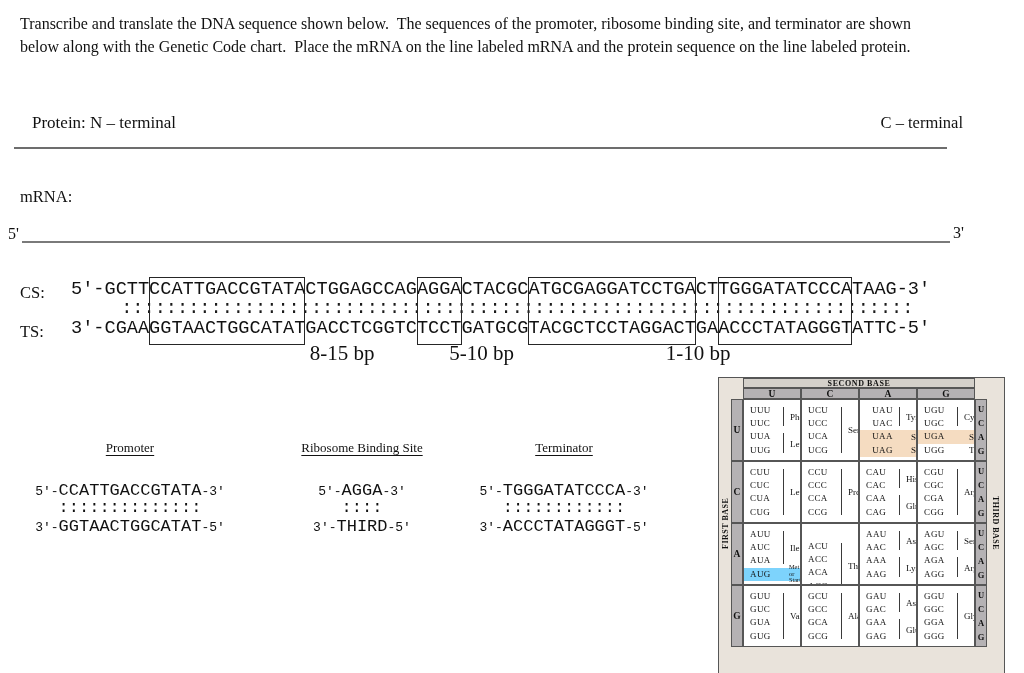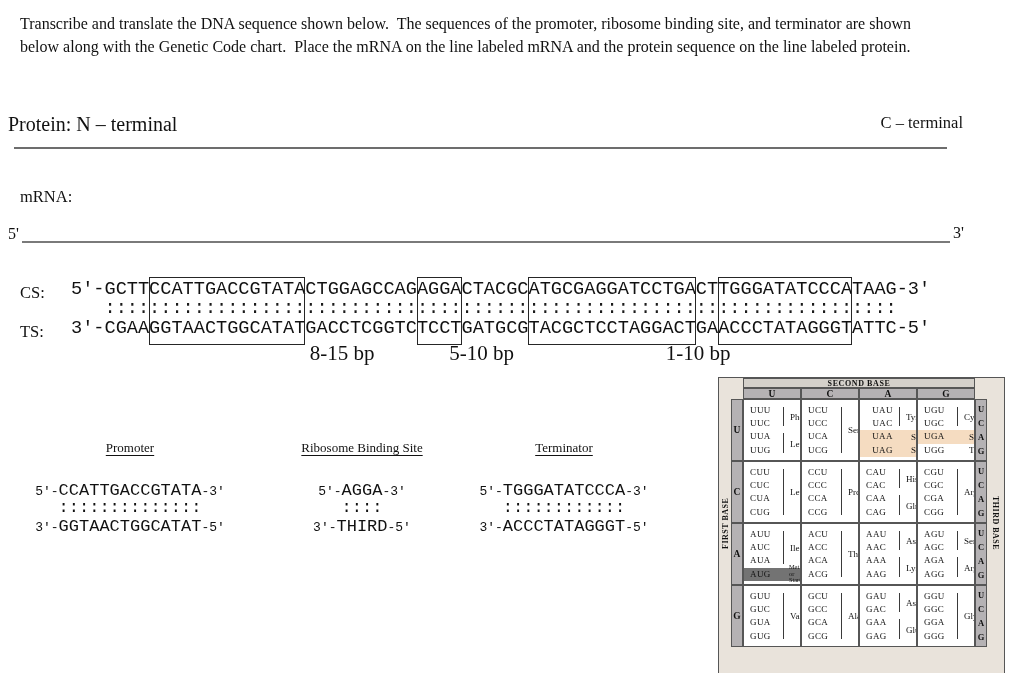--- a/index.html
+++ b/index.html
@@ -7,35 +7,35 @@
     width:1024px;height:673px;position:relative;overflow:hidden;
     background:#ffffff;color:#111;
     font-family:"Liberation Serif", serif;
   }
 
   
   #instructions{position:absolute;left:20px;top:12px;font-size:16px;line-height:1.45;}
   #instructions div{white-space:pre;}
 
   
-  #protein-label{position:absolute;left:8px;top:113px;font-size:20px;}
+  #protein-label{position:absolute;left:32px;top:113px;font-size:17px;}
   #c-terminal-label{position:absolute;right:61px;top:113px;font-size:16.5px;}
   #protein-line{position:absolute;left:14px;top:147px;width:933px;border-top:2px solid #6d6d6d;}
 
   
   #mrna-label{position:absolute;left:20px;top:187px;font-size:16.5px;}
   #mrna-5{position:absolute;left:8px;top:225px;font-size:16px;}
   #mrna-line{position:absolute;left:22px;top:241px;width:928px;border-top:2px solid #7a7a7a;}
   #mrna-3{position:absolute;left:953px;top:224px;font-size:16px;}
 
   
   #dna-block{position:absolute;left:20px;top:280px;width:990px;height:90px;}
   .strand-label{position:absolute;left:0;font-size:16.5px;font-family:"Liberation Serif",serif;}
   #seq-lines{position:absolute;left:51px;top:0;font-family:"Liberation Mono","DejaVu Sans Mono",monospace;
-             font-size:18.6px;line-height:19.5px;}
+             font-size:18.6px;line-height:19.5px;text-align:center;}
   #seq-lines .seq-row{white-space:pre;letter-spacing:0;}
   #seq-lines .dots-row{white-space:pre;position:relative;top:-1px;color:#1a1a1a;}
   .seq-box{position:absolute;top:-3px;height:68px;border:1.3px solid #262626;box-sizing:border-box;}
   .spacer-wrap{position:absolute;top:64px;transform:translateX(-50%);}
   .spacer-wrap span{font-family:"Liberation Serif",serif;font-size:21px;white-space:nowrap;}
 
   
   .element-col{position:absolute;top:438px;text-align:center;}
   #element-col-0{left:20px;width:220px;}
   #element-col-1{left:252px;width:220px;}
@@ -291,29 +291,29 @@
     <div class="ct-cell" style="grid-area: 5 / 3;">
       <div class="codon-group" style="height: 39.6px;">
         <div class="codon-col">
           <span class="codon-text">AUU</span>
           <span class="codon-text">AUC</span>
           <span class="codon-text">AUA</span>
         </div>
         <div class="bracket"></div>
         <span class="aa-label">Ile</span>
       </div>
-      <div class="codon-group hl" style="height: 13.2px; background: #737373;">
+      <div class="codon-group hl" style="height: 13.2px; background: #7dd3fc;">
         <div class="codon-col">
           <span class="codon-text">AUG</span>
         </div>
         <span class="aa-label single tiny">Met or Start</span>
       </div>
     </div>
     <div class="ct-cell" style="grid-area: 5 / 4;">
-      <div class="codon-group" style="height: 52.8px;">
+      <div class="codon-group" style="height: 52.8px; margin-top: 12px;">
         <div class="codon-col">
           <span class="codon-text">ACU</span>
           <span class="codon-text">ACC</span>
           <span class="codon-text">ACA</span>
           <span class="codon-text">ACG</span>
         </div>
         <div class="bracket"></div>
         <span class="aa-label">Thr</span>
       </div>
     </div>

